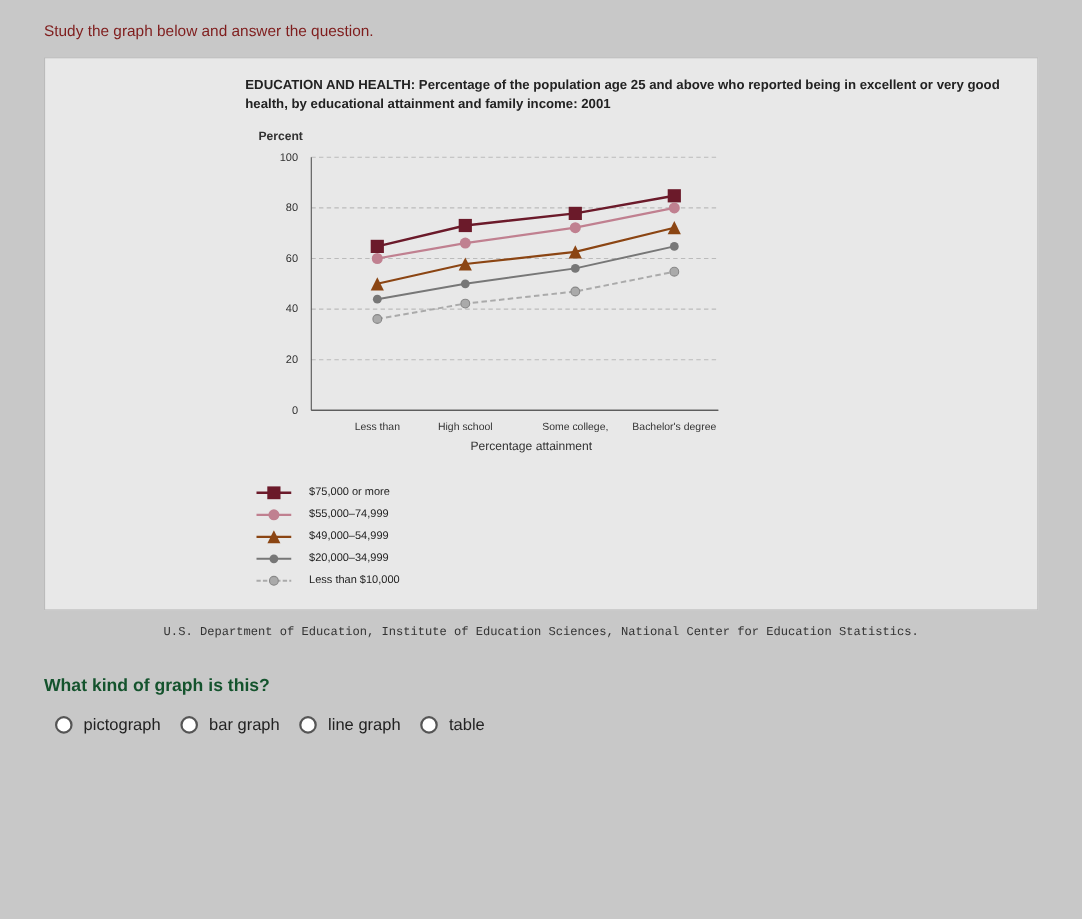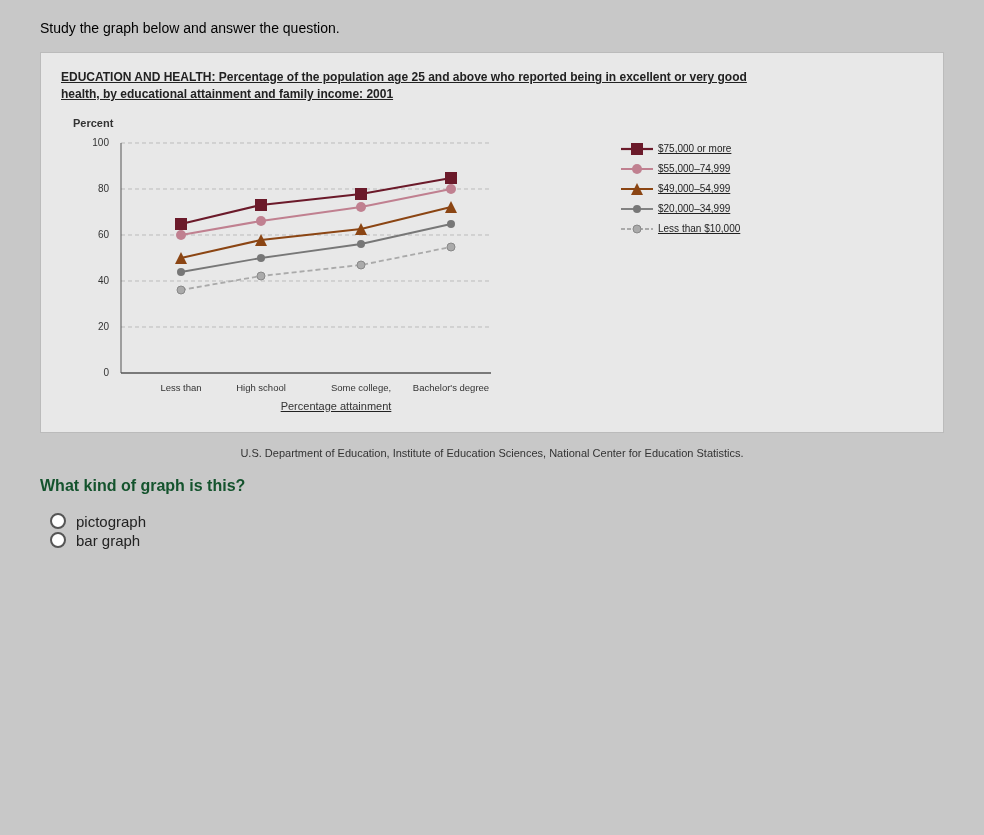--- a/index.html
+++ b/index.html
@@ -10,47 +10,46 @@
       font-size: 14px;
       color: #222;
       padding: 20px 40px;
       min-height: 835px;
       width: 984px;
     }
 
     .instruction {
       font-size: 14px;
       margin-bottom: 16px;
-      color: #000000;
+      color: #7f1d1d;
     }
 
     .chart-container {
       background: #e8e8e8;
       border: 1px solid #bbb;
       padding: 16px 20px 20px 20px;
       margin-bottom: 14px;
       display: flex;
       flex-direction: column;
-      align-items: flex-start;
-      text-decoration: underline;
+      align-items: flex-end;
     }
 
     .chart-title {
       font-size: 12px;
       font-weight: bold;
       text-align: left;
       margin-bottom: 10px;
       max-width: 700px;
       width: 100%;
       line-height: 1.4;
     }
 
     .chart-area {
       display: flex;
-      flex-direction: row;
+      flex-direction: column;
       align-items: flex-start;
       width: 700px;
     }
 
     .chart-graph {
       flex: 1;
       position: relative;
     }
 
     .chart-legend {
@@ -59,47 +58,48 @@
       font-size: 10px;
       margin-top: 30px;
       display: flex;
       flex-direction: column;
       gap: 8px;
     }
 
     .legend-item {
       display: flex;
       align-items: center;
-      gap: 5px;
+      gap: 16px;
       font-size: 10px;
     }
 
     
     .chart-svg-wrapper {
       position: relative;
     }
 
     .source-text {
       text-align: center;
       font-size: 11px;
       color: #333;
-      margin-bottom: 18px;
+      margin-bottom: 34px;
+      font-family: Liberation Mono, monospace;
     }
 
     .question-text {
       font-size: 16px;
       font-weight: bold;
       margin-bottom: 18px;
       color: #14532d;
     }
 
     .options-list {
       display: flex;
-      flex-direction: column;
-      gap: 2px;
+      flex-direction: row;
+      gap: 18px;
       margin-left: 10px;
     }
 
     .option-item {
       display: flex;
       align-items: center;
       gap: 10px;
       font-size: 15px;
       cursor: pointer;
     }
@@ -251,13 +251,21 @@
 
 <div class="options-list">
 <div class="option-item">
       <span class="radio-circle"></span>
       <span>pictograph</span>
     </div>
     <div class="option-item">
       <span class="radio-circle"></span>
       <span>bar graph</span>
     </div>
+    <div class="option-item">
+      <span class="radio-circle"></span>
+      <span>line graph</span>
+    </div>
+    <div class="option-item">
+      <span class="radio-circle"></span>
+      <span>table</span>
+    </div>
   </div>
 
 </body></html>

